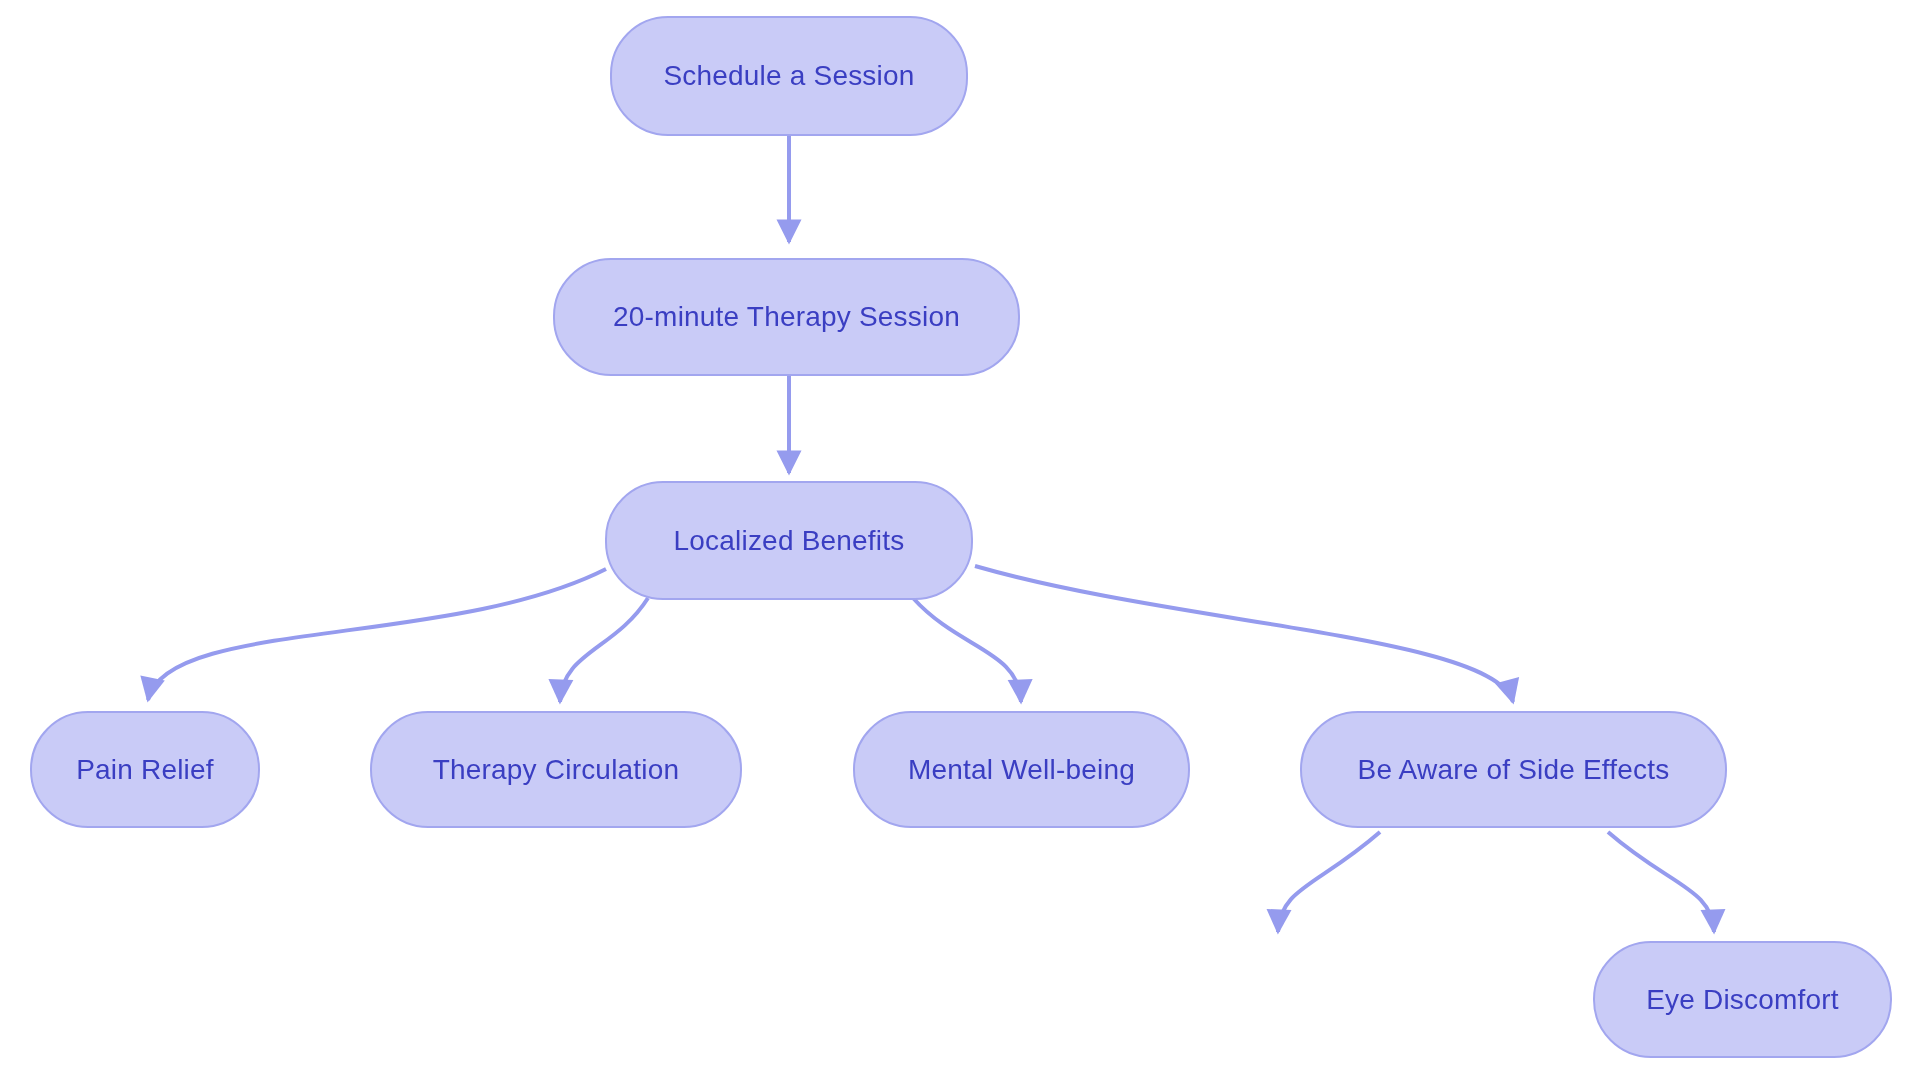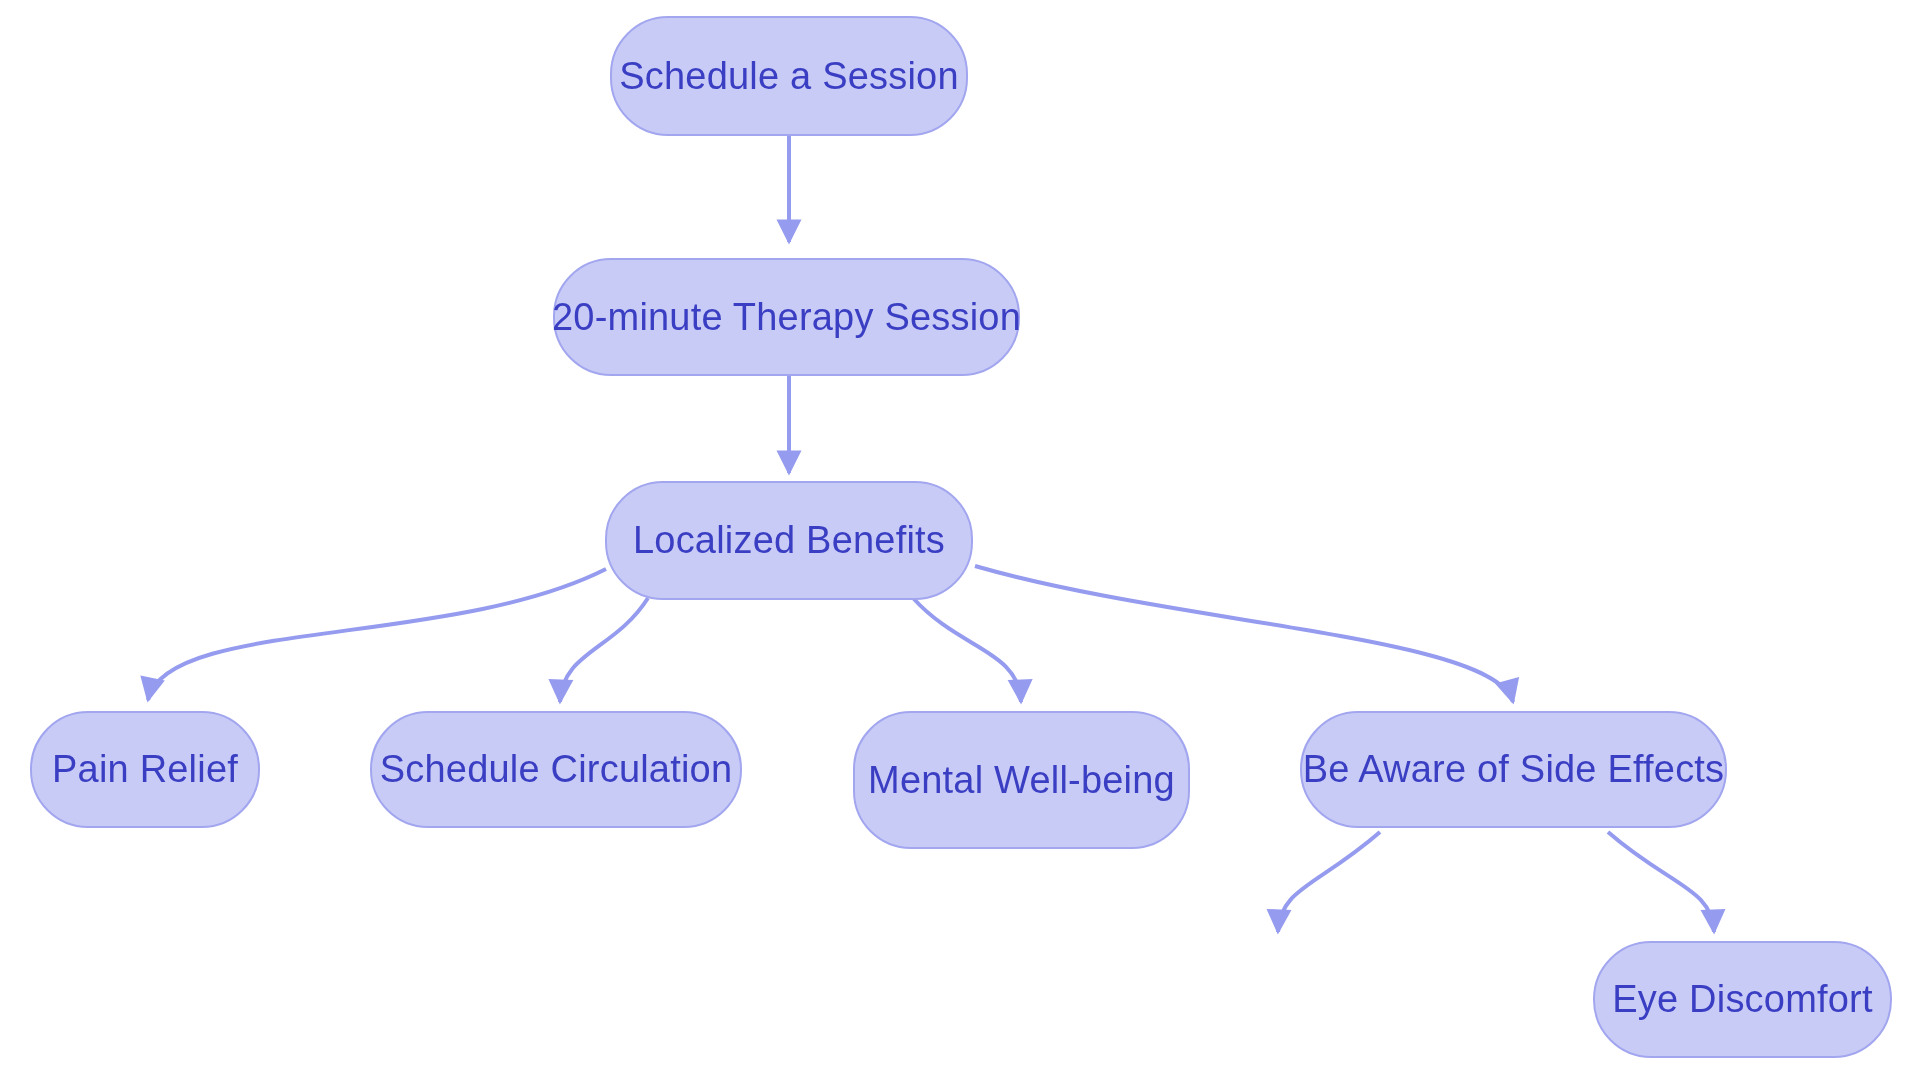--- a/index.html
+++ b/index.html
@@ -25,21 +25,21 @@
   .node {
     position: absolute;
     box-sizing: border-box;
     background: #c9cbf7;
     border: 2px solid #a2a6ef;
     border-radius: 58px;
     display: flex;
     align-items: center;
     justify-content: center;
     color: #3a3ec2;
-    font-size: 38px;
+    font-size: 28px;
     white-space: nowrap;
     letter-spacing: 0.2px;
   }
   .node span { display: inline-block; }
 </style>
 </head>
 <body>
 
 <div class="canvas">
 
@@ -71,24 +71,24 @@
 
   <div class="node" style="left:605px; top:481px; width:368px; height:119px;">
     <span>Localized Benefits</span>
   </div>
 
   <div class="node" style="left:30px; top:711px; width:230px; height:117px;">
     <span>Pain Relief</span>
   </div>
 
   <div class="node" style="left:370px; top:711px; width:372px; height:117px;">
-    <span>Schedule Circulation</span>
+    <span>Therapy Circulation</span>
   </div>
 
-  <div class="node" style="left:853px; top:711px; width:337px; height:138px;">
+  <div class="node" style="left:853px; top:711px; width:337px; height:117px;">
     <span>Mental Well-being</span>
   </div>
 
   <div class="node" style="left:1300px; top:711px; width:427px; height:117px;text-align:right;">
     <span>Be Aware of Side Effects</span>
   </div>
 
 
   <div class="node" style="left:1593px; top:941px; width:299px; height:117px;">
     <span>Eye Discomfort</span>

